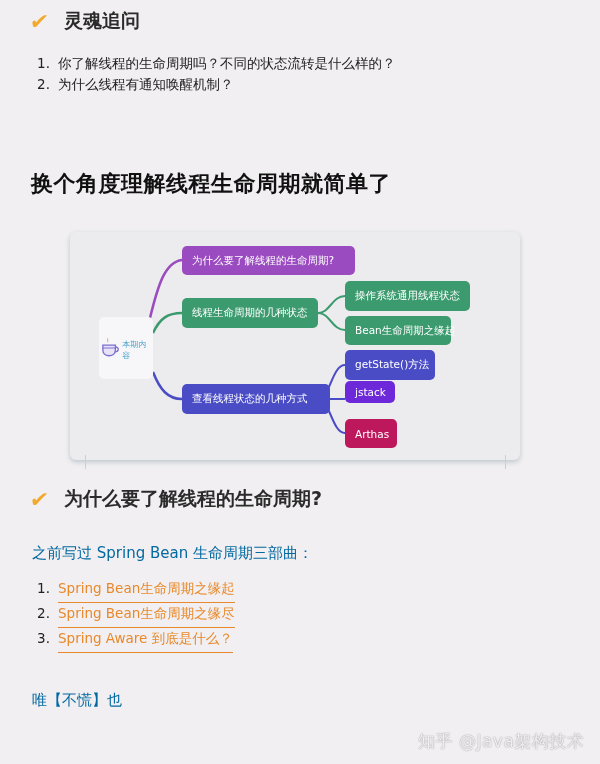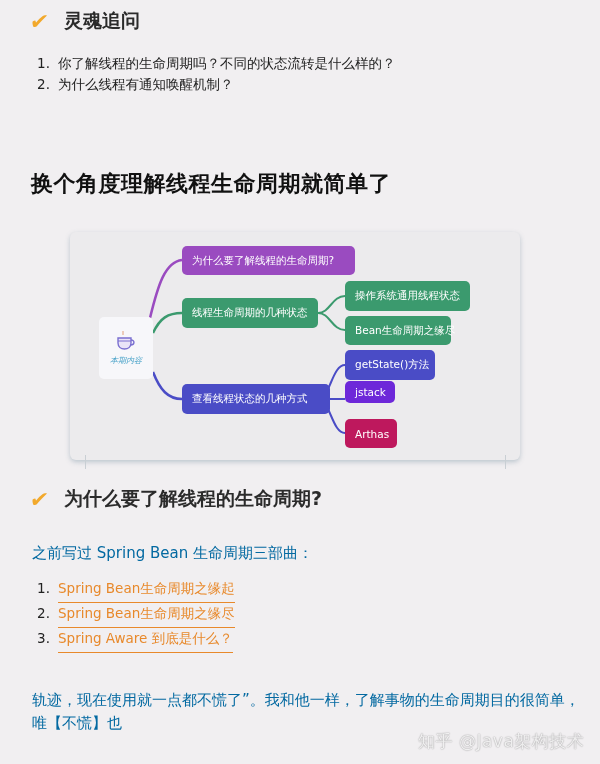--- a/index.html
+++ b/index.html
@@ -31,21 +31,21 @@
   .card-frame-l { left: 85px; top: 455px; width: 1px; height: 14px; background: #c9cfd4; }
   .card-frame-r { left: 505px; top: 455px; width: 1px; height: 14px; background: #c9cfd4; }
   .node {
     position: absolute; color: #fff; font-size: 10.5px;
     border-radius: 5px; display: flex; align-items: center; padding-left: 10px;
     box-sizing: border-box; white-space: nowrap;
   }
   .center-node {
     position: absolute; left: 99px; top: 317px; width: 54px; height: 62px;
     background: #f7f7fa; border-radius: 5px;
-    display: flex; flex-direction: column; align-items: center; justify-content: center; font-style: italic;
+    display: flex; flex-direction: row; align-items: center; justify-content: center;
   }
   .center-label { font-size: 8px; color: #4aa3c9; margin-top: 3px; }
   .link-list .row { display: flex; font-size: 13.5px; line-height: 20px; }
   .link-list .num { width: 18px; text-align: right; margin-right: 8px; color: #222; }
   .link-list a {
     color: #e8892b; text-decoration: none;
     border-bottom: 1.5px solid #e8892b; padding-bottom: 4px;
   }
   .para { font-size: 15px; line-height: 23px; color: #0369a1; }
   .watermark {
@@ -101,21 +101,21 @@
     <path d="M4 8 H17 V13 C17 17 14 19 10.5 19 C7 19 4 17 4 13 Z" fill="#e9e3f7" stroke="#7a6fd0" stroke-width="1.4"></path>
     <path d="M4 11 H17" stroke="#7a6fd0" stroke-width="1"></path>
     <path d="M17 10 C21 10 21 15 16.5 15" fill="none" stroke="#7a6fd0" stroke-width="1.4"></path>
   </svg>
   <span class="center-label">本期内容</span>
 </div>
 
 <div class="node" style="left:182px; top:246px; width:173px; height:29px; background:#9a4bc0;">为什么要了解线程的生命周期?</div>
 <div class="node" style="left:182px; top:298px; width:136px; height:30px; background:#3b9a6e;">线程生命周期的几种状态</div>
 <div class="node" style="left:345px; top:281px; width:125px; height:30px; background:#3b9a6e;">操作系统通用线程状态</div>
-<div class="node" style="left:345px; top:316px; width:106px; height:29px; background:#3b9a6e;">Bean生命周期之缘尽</div>
+<div class="node" style="left:345px; top:316px; width:106px; height:29px; background:#3b9a6e;">Bean生命周期之缘起</div>
 <div class="node" style="left:182px; top:384px; width:148px; height:30px; background:#4a4cc6;">查看线程状态的几种方式</div>
 <div class="node" style="left:345px; top:350px; width:90px; height:30px; background:#4a4cc6;">getState()方法</div>
 <div class="node" style="left:345px; top:381px; width:50px; height:22px; background:#6d28d9;">jstack</div>
 <div class="node" style="left:345px; top:419px; width:52px; height:29px; background:#be185d;">Arthas</div>
 
 <div class="abs h2" style="left:30px; top:486px;">
   <span class="check">✔</span>
   <span>为什么要了解线程的生命周期?</span>
 </div>
 
@@ -130,17 +130,16 @@
     <span class="num">2.</span>
     <a href="#">Spring Bean生命周期之缘尽</a>
   </div>
   <div class="row">
     <span class="num">3.</span>
     <a href="#">Spring Aware 到底是什么？</a>
   </div>
 </div>
 
 <div class="abs para" style="left:32px; top:689px; width:560px;">
-  <div>轨迹，现在使用就一点都不慌了”。我和他一样，了解事物的生命周期目的很简单，</div>
   <div>唯【不慌】也</div>
 </div>
 
 <div class="abs watermark" style="left:418px; top:730px;">知乎 @Java架构技术</div>
 
 </body></html>

